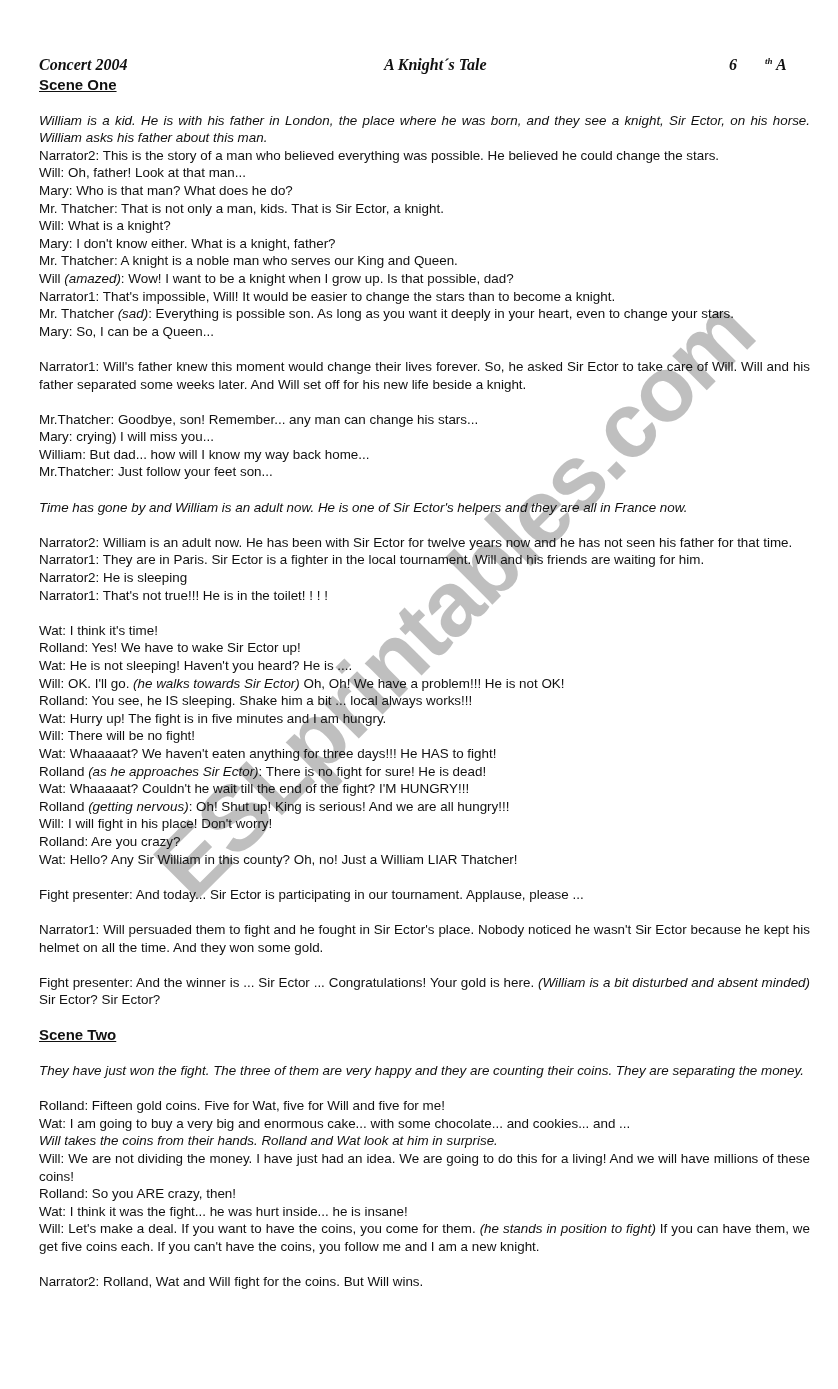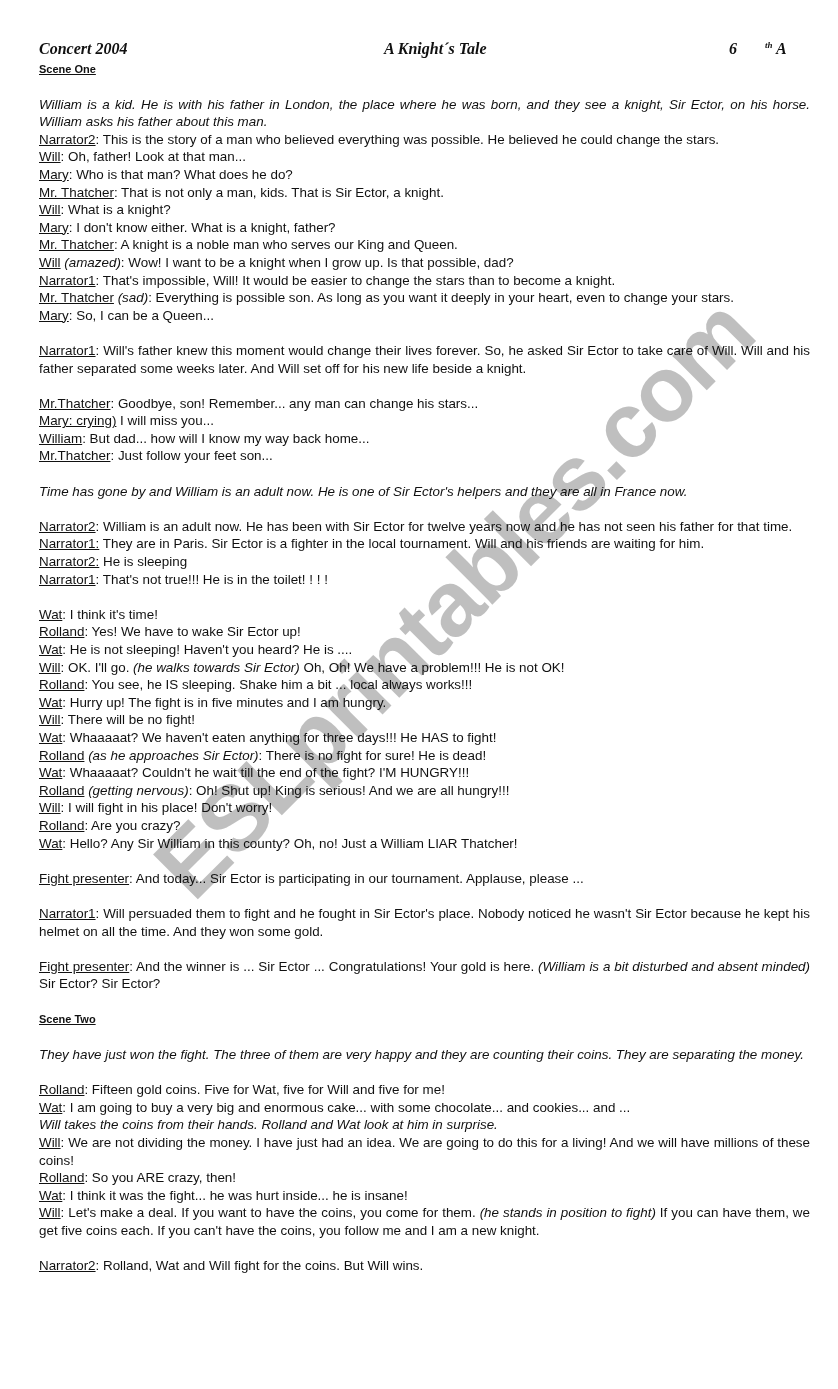--- a/index.html
+++ b/index.html
@@ -1,30 +1,30 @@
 <!DOCTYPE html>
 <html><head>
 <meta charset="utf-8">
 <style>
   html, body { margin: 0; padding: 0; background: #ffffff; }
   body {
     width: 838px; height: 1389px; position: relative; overflow: hidden;
     font-family: "Liberation Sans", sans-serif; font-size: 13.4px; color: #111;
   }
   .page { position: absolute; left: 39px; top: 40px; width: 771px; }
-  .header { position: relative; height: 20px; font-family: "Liberation Serif", serif; font-style: italic; font-weight: bold; font-size: 16px; }
+  .header { position: relative; height: 20px; font-family: "Liberation Serif", serif; font-style: italic; font-weight: bold; font-size: 16px; margin-top: 16px; }
   .header .left { position: absolute; left: 0; top: 0; }
   .header .center { position: absolute; left: 345px; top: 0; }
   .header .right { position: absolute; left: 690px; top: 0; }
   .header sup { font-size: 9px; padding-left: 28px; }
-  .scene-title { font-weight: bold; text-decoration: underline; font-size: 11px; line-height: 18px; }
+  .scene-title { font-weight: bold; text-decoration: underline; font-size: 15px; line-height: 18px; }
   .line { line-height: 17.6px; text-align: justify; margin: 0; }
   .gap { height: 17.6px; }
   .stage { font-style: italic; }
-  .speaker { text-decoration: underline; }
+  .speaker { }
   .paren { font-style: italic; }
   .watermark {
     position: absolute; left: 60px; top: 560px; width: 760px;
     font-family: "Liberation Sans", sans-serif; font-weight: bold; font-size: 92px;
     color: rgba(170,170,170,0.75); transform: rotate(-45deg); transform-origin: center;
     white-space: nowrap; pointer-events: none; letter-spacing: -2px;
   }
 </style>
 </head>
 <body>

